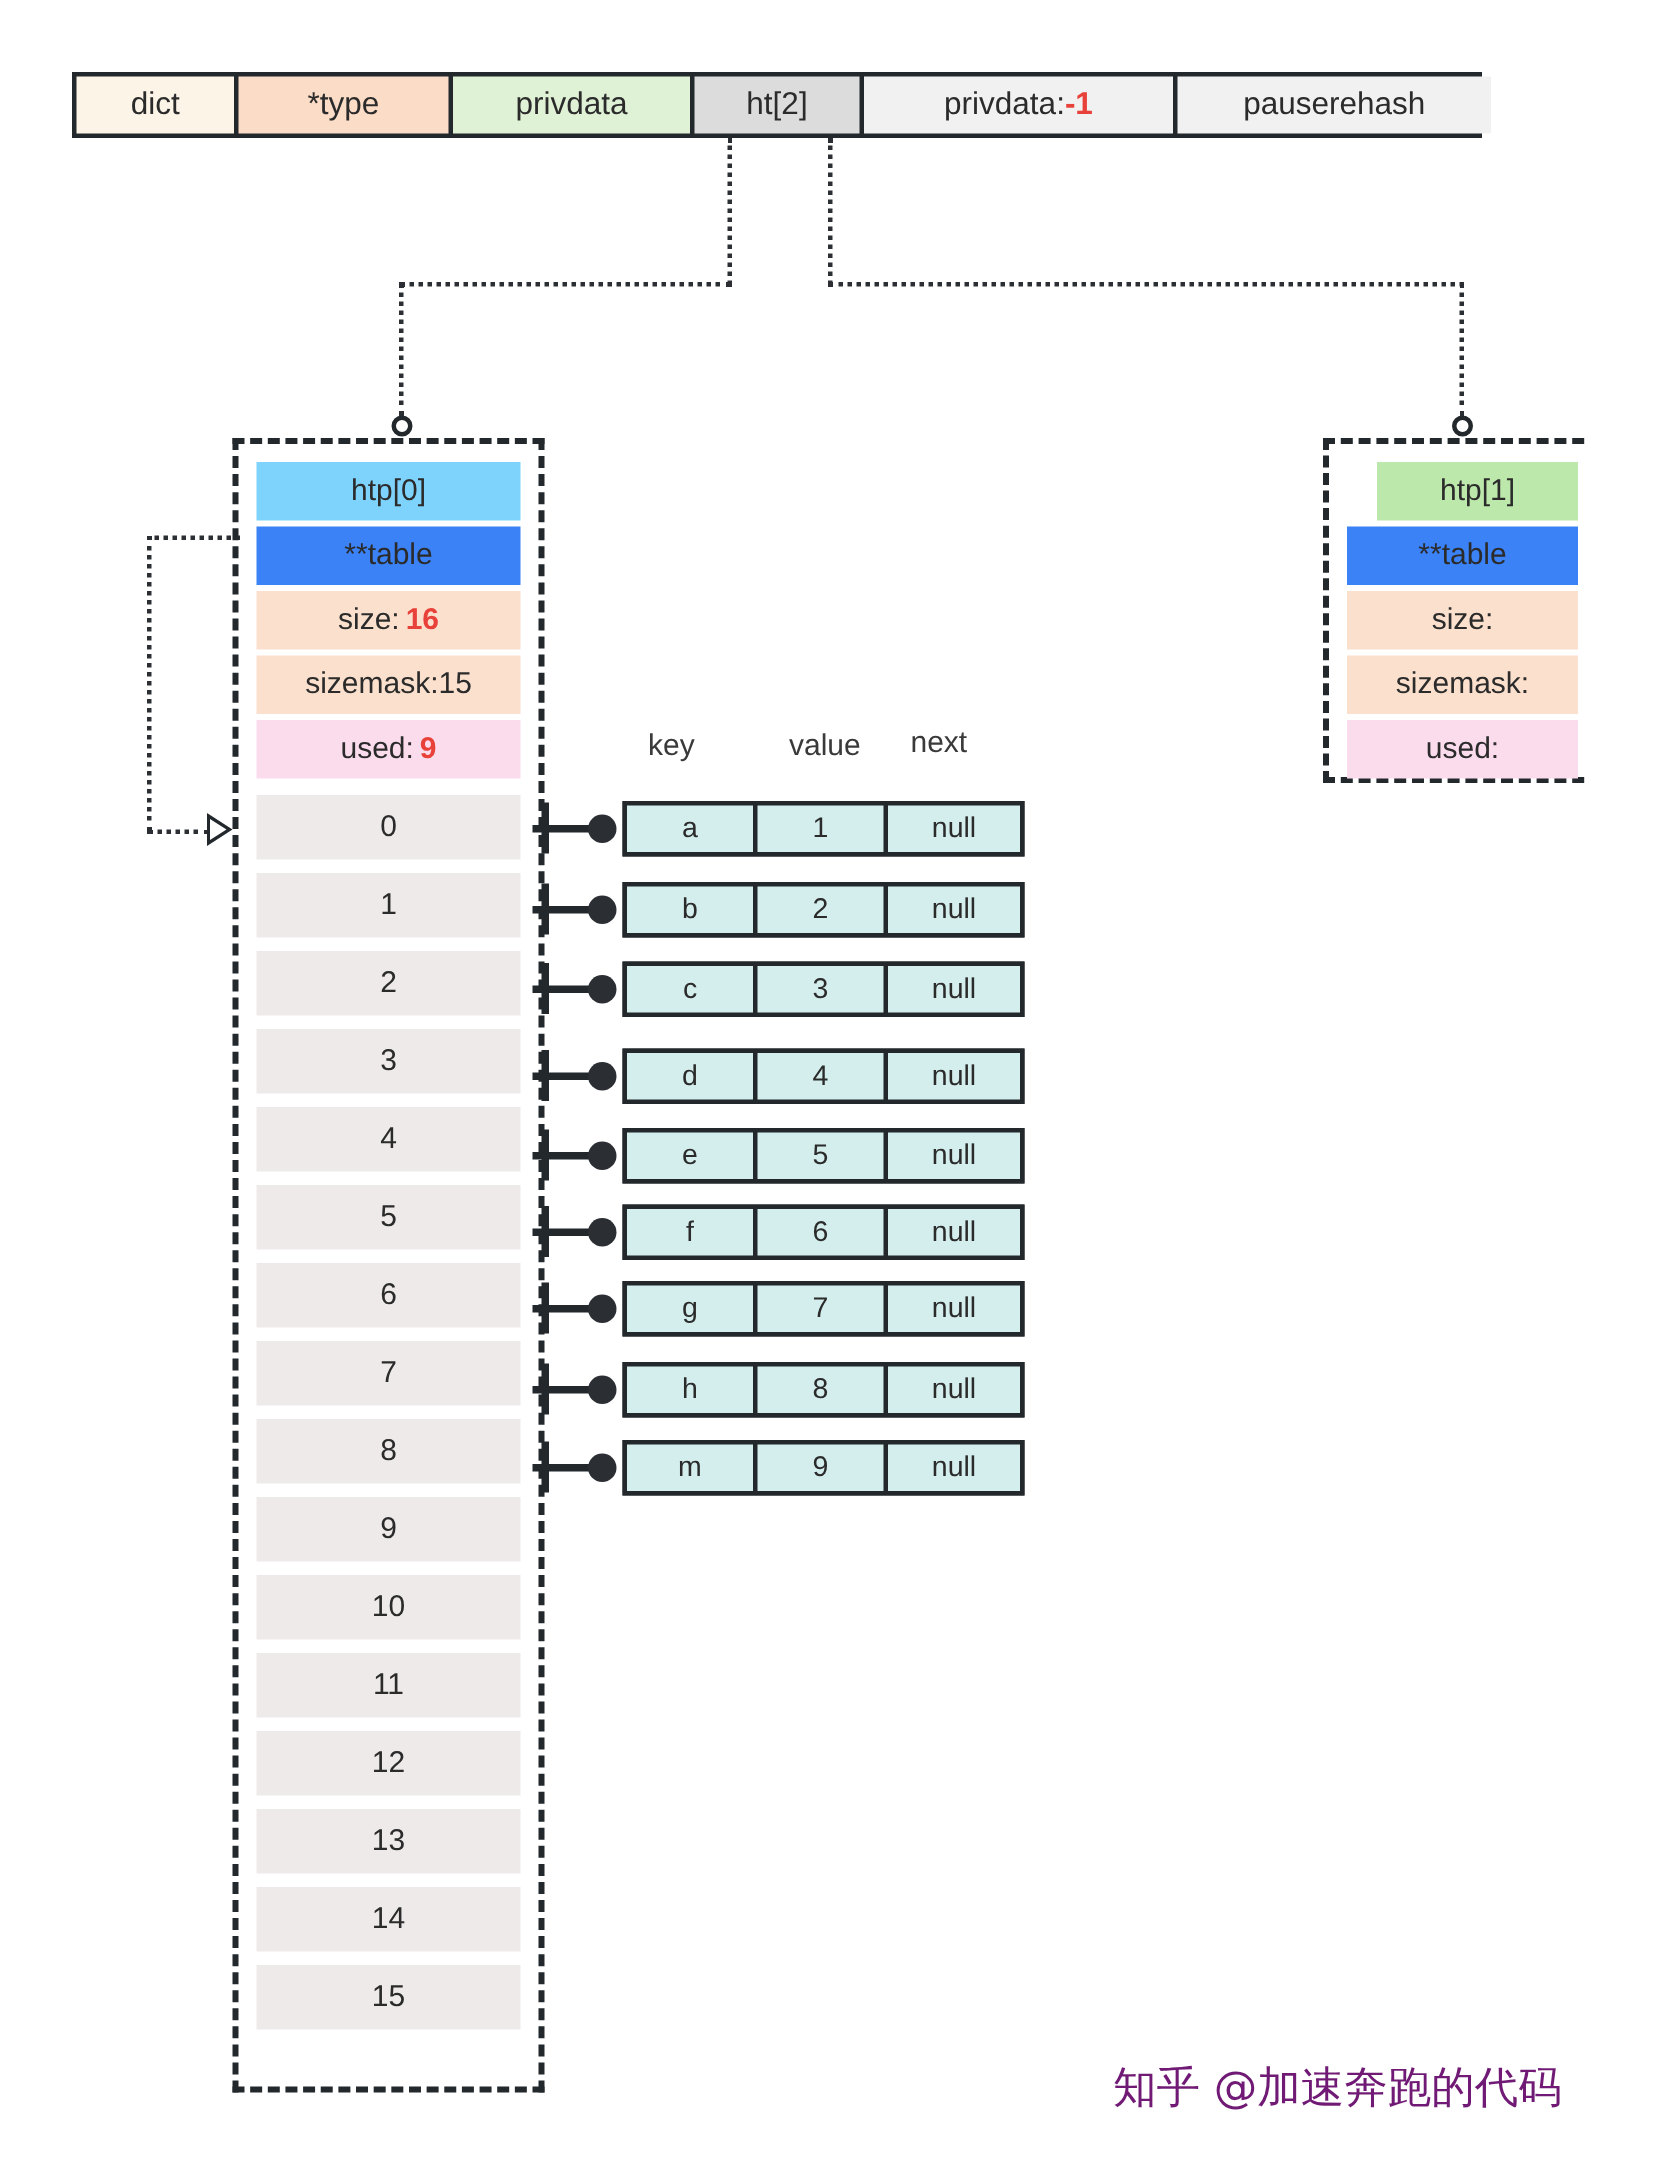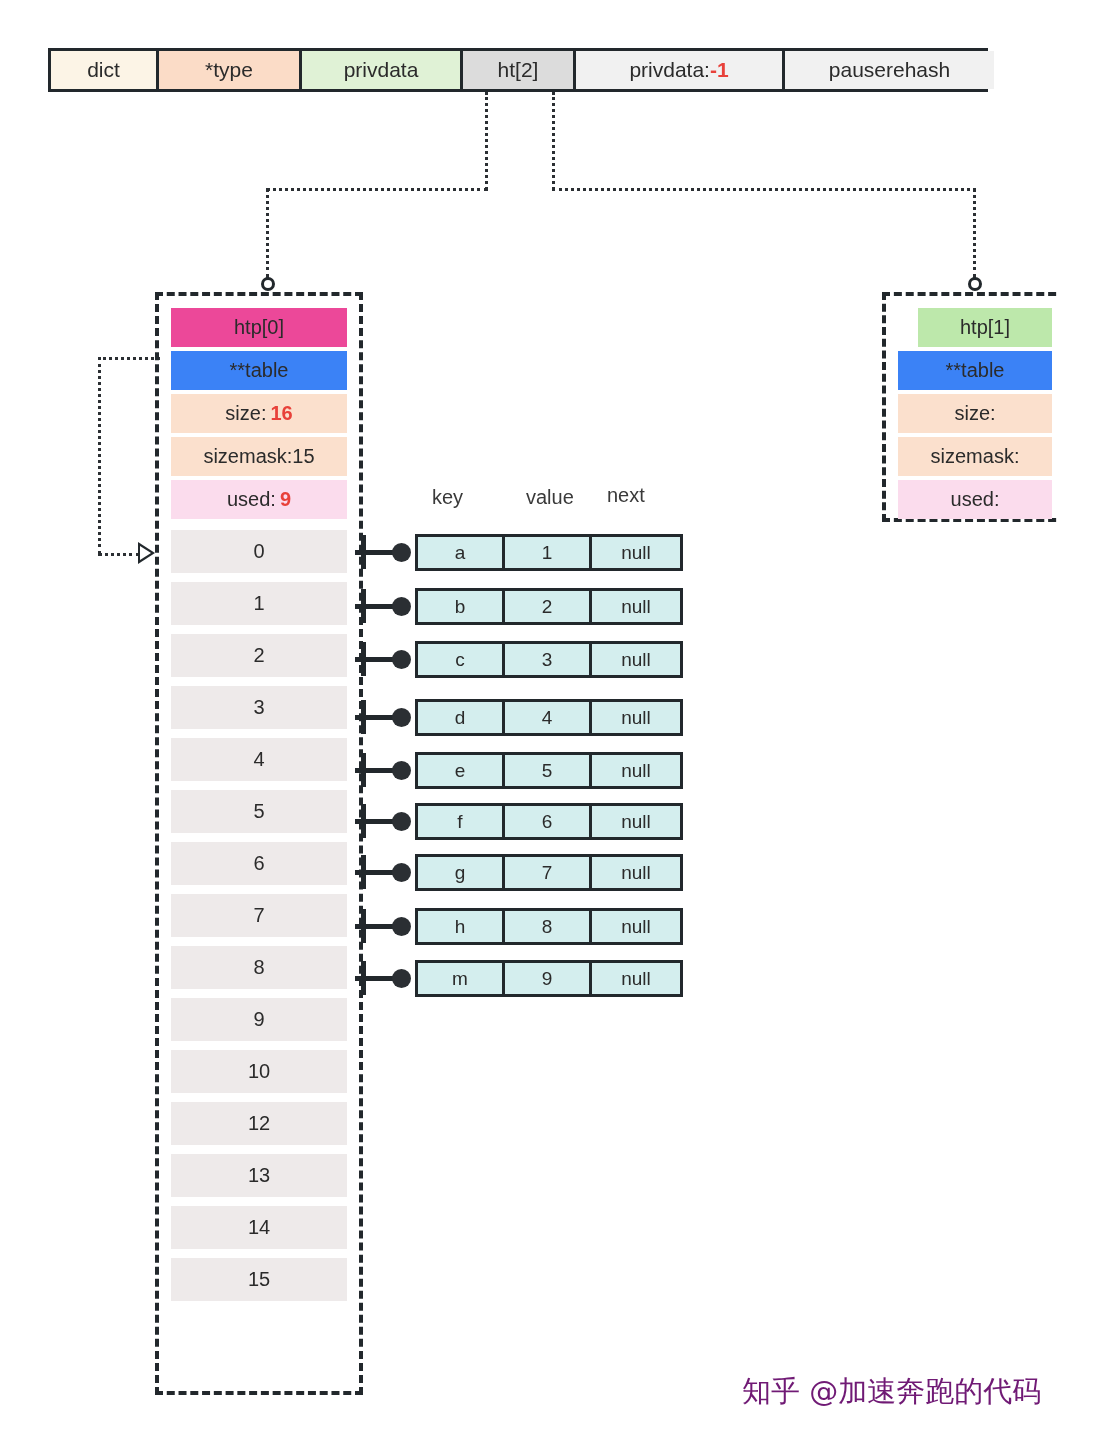--- a/index.html
+++ b/index.html
@@ -83,21 +83,21 @@
   .ht-row {
     height: 39px;
     display: flex;
     align-items: center;
     justify-content: center;
     font-size: 20px;
     color: #2b2b2b;
     margin-bottom: 4px;
     white-space: nowrap;
   }
-  .ht-row.title   { background: #ec4899; }
+  .ht-row.title   { background: #7dd3fc; }
   .ht-row.table   { background: #3b82f6; }
   .ht-row.size    { background: #fbe0cd; }
   .ht-row.mask    { background: #fbe0cd; }
   .ht-row.used    { background: #fbdced; text-align: right; }
   .ht-row.title-green { background: #bde8ab; margin-left: 20px; }
   .ht-row .hl { color: #e8413a; font-weight: 600; margin-left: 4px; }
 
   
   .bucket {
     height: 43px;
@@ -282,20 +282,23 @@
       <div class="bucket">
           <span>8</span>
         </div>
       <div class="bucket">
           <span>9</span>
         </div>
       <div class="bucket">
           <span>10</span>
         </div>
       <div class="bucket">
+          <span>11</span>
+        </div>
+      <div class="bucket">
           <span>12</span>
         </div>
       <div class="bucket">
           <span>13</span>
         </div>
       <div class="bucket">
           <span>14</span>
         </div>
       <div class="bucket">
           <span>15</span>

